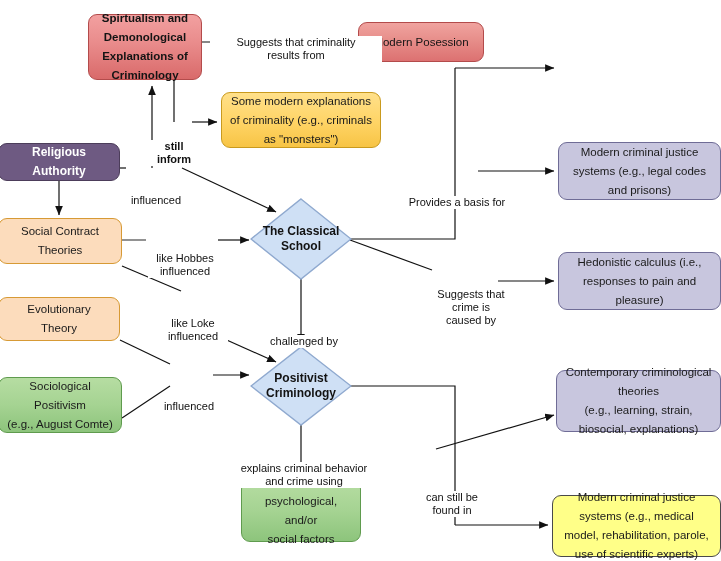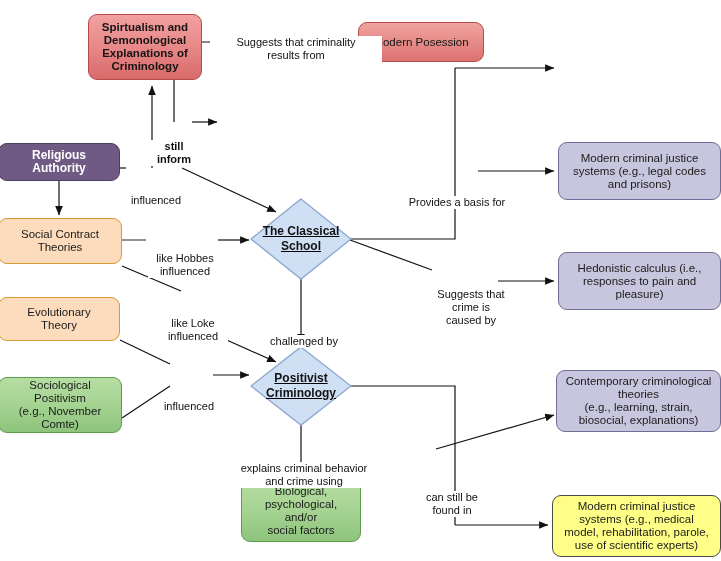--- a/index.html
+++ b/index.html
@@ -25,21 +25,21 @@
   .node{
     position:absolute;
     box-sizing:border-box;
     display:flex;
     align-items:center;
     justify-content:center;
     text-align:center;
     border-radius:9px;
     border:1px solid #444;
     font-size:11.5px;
-    line-height:13px;
+    line-height:19px;
     color:#1a1a1a;
     padding:2px 5px;
     z-index:3;
   }
   .node span{display:block;width:100%;}
 
   
   .n-red{
     background:linear-gradient(180deg,#f2a0a0 0%,#e98b8b 45%,#d96a6a 100%);
     border-color:#b34b4b;
@@ -79,21 +79,20 @@
     border-color:#5f9b4e;
   }
 
   
   .diamond{
     position:absolute;
     z-index:3;
     display:flex;
     align-items:center;
     justify-content:center;
-    text-decoration:underline;
   }
   .diamond .dshape{
     position:absolute;
     left:0; top:0;
     width:100%; height:100%;
   }
   .diamond .dlabel{
     position:relative;
     z-index:2;
     text-align:center;
@@ -179,39 +178,44 @@
     <span style="white-space:pre-line">Spirtualism and
 Demonological
 Explanations of
 Criminology</span>
   </div>
 
   <div class="node n-red-plain" style="left:358px; top:22px; width:126px; height:40px;">
     <span style="white-space:pre-line">Modern Posession</span>
   </div>
 
+  <div class="node n-amberbox" style="left:221px; top:92px; width:160px; height:56px;">
+    <span style="white-space:pre-line">Some modern explanations
+of criminality (e.g., criminals
+as "monsters")</span>
+  </div>
 
   <div class="node n-purple" style="left:-2px; top:143px; width:122px; height:38px;">
     <span style="white-space:pre-line">Religious Authority</span>
   </div>
 
   <div class="node n-peach" style="left:-2px; top:218px; width:124px; height:46px;">
     <span style="white-space:pre-line">Social Contract
 Theories</span>
   </div>
 
   <div class="node n-peach" style="left:-2px; top:297px; width:122px; height:44px;">
     <span style="white-space:pre-line">Evolutionary
 Theory</span>
   </div>
 
   <div class="node n-green" style="left:-2px; top:377px; width:124px; height:56px;">
     <span style="white-space:pre-line">Sociological
 Positivism
-(e.g., November Comte)</span>
+(e.g., August Comte)</span>
   </div>
 
   <div class="diamond" style="left:250px; top:198px; width:102px; height:82px;">
     <svg class="dshape" viewBox="0 0 102 82" preserveAspectRatio="none">
       <polygon points="51,1 101,41 51,81 1,41" fill="#cfe0f5" stroke="#8fa9cf" stroke-width="1.4"></polygon>
     </svg>
     <div class="dlabel" style="white-space:pre-line">The Classical
 School</div>
   </div>
 

